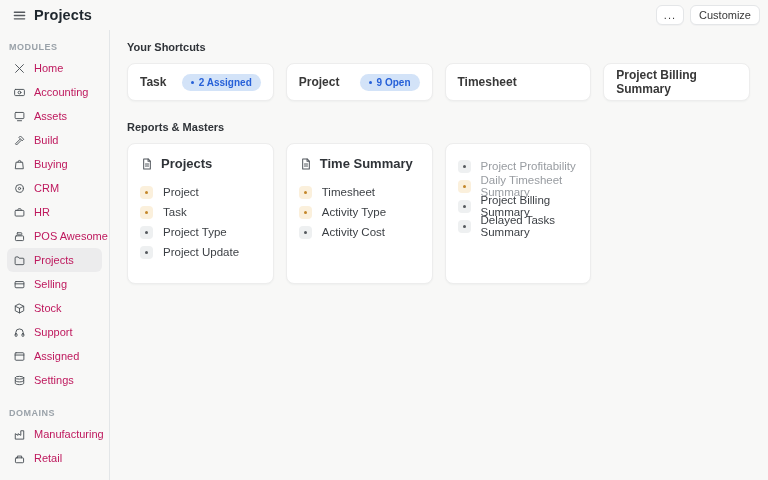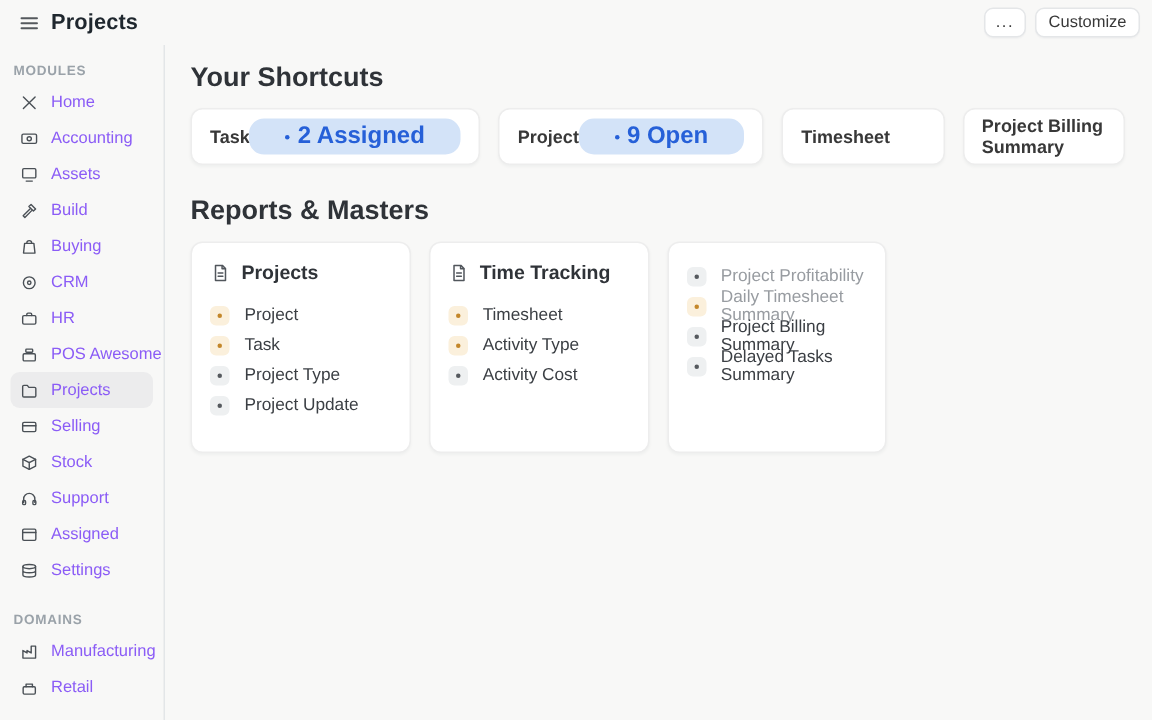--- a/index.html
+++ b/index.html
@@ -31,44 +31,44 @@
     flex-shrink:0; overflow:hidden;
   }
   .side-label {
     font-size:9px; font-weight:600; letter-spacing:.5px; color:#9aa2a9;
     margin:0 0 4px 9px; text-transform:uppercase;
   }
   .side-section + .side-section { margin-top:16px; }
   .side-item {
     display:flex; align-items:center; gap:8px; height:24px;
     margin:0 7px; padding:0 5px; border-radius:6px; cursor:pointer;
-    color:#8b5cf6;
+    color:#be185d;
   }
   .side-item.active { background:#ececed; }
   .side-item .ico { width:14px; height:14px; display:flex; align-items:center; justify-content:center; color:#4a5056; flex-shrink:0; }
   .side-item .lbl { font-size:11px; white-space:nowrap; }
 
   .main { flex:1; padding:0 18px 0 17px; }
-  .sec-heading { font-size:18px; font-weight:700; color:#2f3338; }
+  .sec-heading { font-size:11px; font-weight:700; color:#2f3338; }
   .shortcuts-heading { margin-top:11px; }
   .masters-heading { margin-top:20px; }
 
   .grid3 { display:grid; grid-template-columns:repeat(4,1fr); column-gap:12px; row-gap:8px; margin-top:10px; }
 
   .shortcut-card {
     background:#fff; border:1px solid #ededed; border-radius:8px;
     height:38px; padding:0 12px; display:flex; align-items:center;
     justify-content:space-between; cursor:pointer;
     box-shadow:0 1px 2px rgba(25,39,52,.04);
   }
   .shortcut-label { font-size:12px; font-weight:600; color:#383838; }
   .count-badge {
     display:inline-flex; align-items:center; gap:5px;
     background:#d3e3f8; color:#2660d8; border-radius:10px;
-    font-size:16px; font-weight:600; padding:3px 24px; white-space:nowrap;
+    font-size:10px; font-weight:600; padding:3px 9px; white-space:nowrap;
   }
   .count-badge .bdot { width:3px; height:3px; border-radius:50%; background:#2660d8; }
 
   .master-card {
     background:#fff; border:1px solid #ededed; border-radius:8px;
     min-height:141px; padding:12px 12px; cursor:default;
     box-shadow:0 1px 2px rgba(25,39,52,.04);
   }
   .card-head { display:flex; align-items:center; gap:7px; margin-bottom:11px; }
   .card-head .ico { width:14px; height:14px; color:#51565c; display:flex; }
@@ -312,21 +312,21 @@
           </div>
         </div>
         <div class="master-card">
           <div class="card-head">
             <span class="ico">
               <svg width="14" height="14" viewBox="0 0 16 16" fill="none" stroke="currentColor" stroke-width="1.15" stroke-linecap="round" stroke-linejoin="round">
                 <path d="M4.2 2.2h5.2l2.4 2.4v9.2H4.2z"></path>
                 <path d="M9.2 2.4v2.4h2.4M6.2 8h3.6M6.2 10.4h3.6"></path>
               </svg>
             </span>
-            <span class="card-title">Time Tracking</span>
+            <span class="card-title">Time Summary</span>
           </div>
           <div class="link-row">
             <span class="item-dot amber">
               <span></span>
             </span>
             <span class="link-label">Timesheet</span>
           </div>
           <div class="link-row">
             <span class="item-dot amber">
               <span></span>

